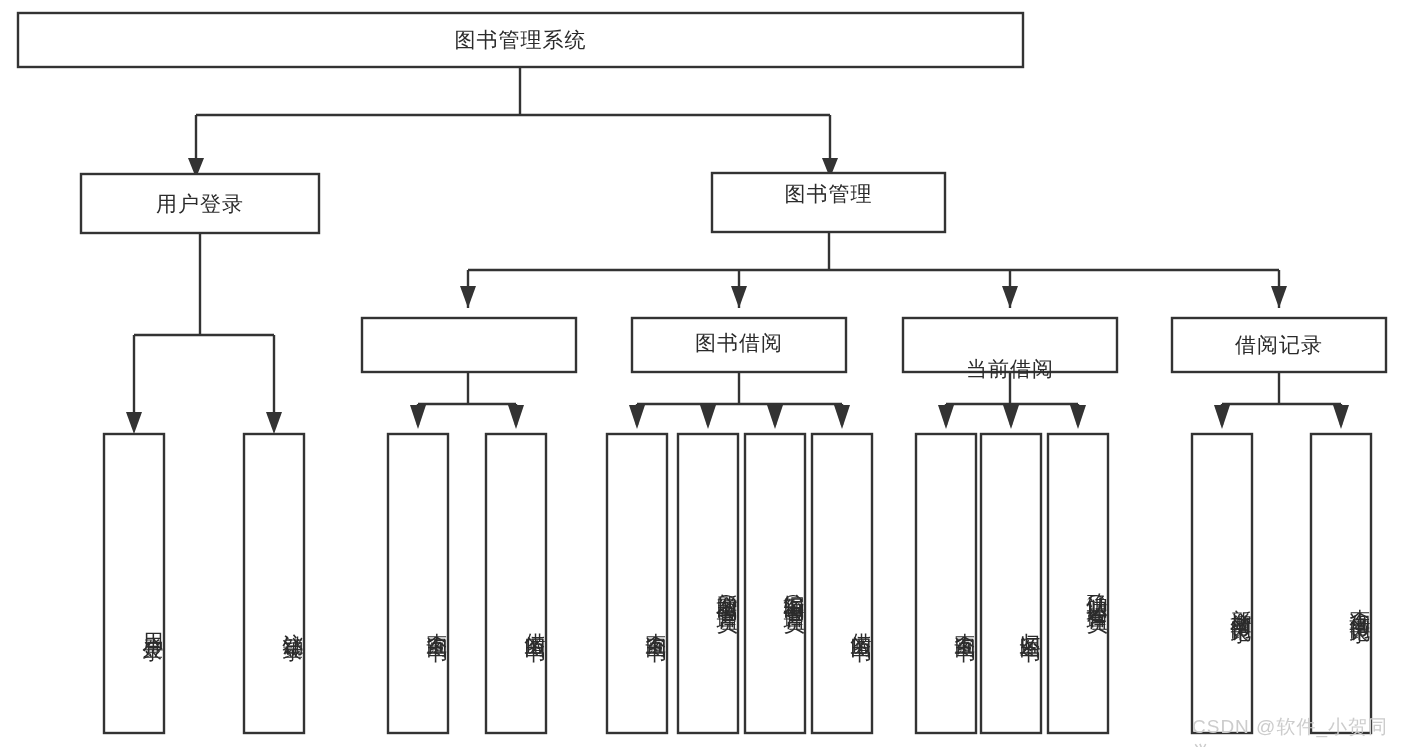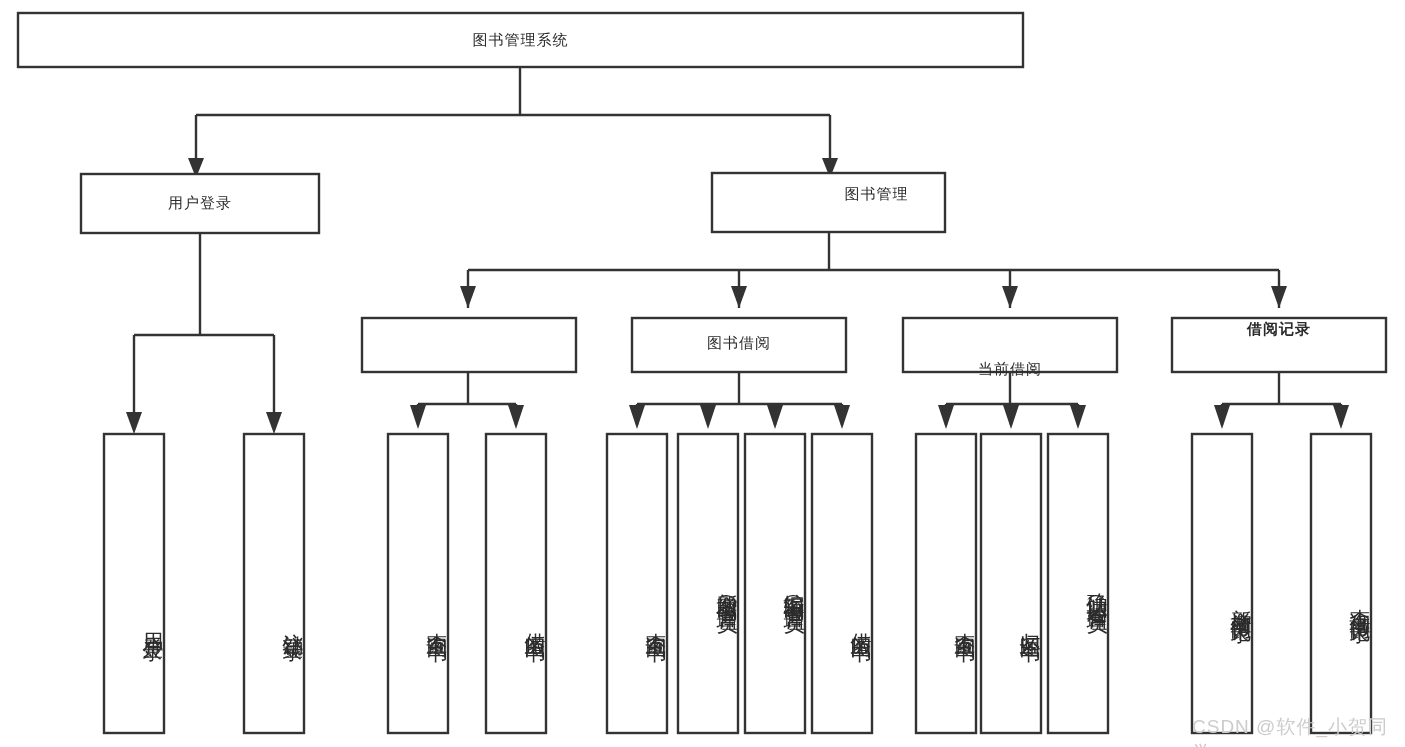--- a/index.html
+++ b/index.html
@@ -7,21 +7,21 @@
   #stage{position:relative;width:1405px;height:747px;background:#ffffff;overflow:hidden;}
   #diagram{position:absolute;left:0;top:0;width:1405px;height:747px;}
   .node-rect{fill:#ffffff;stroke:#333333;stroke-width:2.4;}
   .link{stroke:#333333;stroke-width:2.4;fill:none;stroke-linecap:butt;}
   .arrowhead{fill:#333333;}
   .vtext-box{position:absolute;display:flex;align-items:flex-start;justify-content:center;
              writing-mode:vertical-rl;text-orientation:upright;letter-spacing:3px;
              font-size:21px;color:#2b2b2b;line-height:1.02;padding-top:14px;
              box-sizing:border-box;pointer-events:none;white-space:nowrap;}
   .htext-box{position:absolute;display:flex;align-items:center;justify-content:center;
-             font-size:15px;color:#2b2b2b;letter-spacing:1px;pointer-events:none;}
+             font-size:21px;color:#2b2b2b;letter-spacing:1px;pointer-events:none;}
   .wm{position:absolute;left:1192px;top:714px;color:#cccccc;font-size:19px;letter-spacing:1px;}
 </style>
 </head>
 <body>
 
 <div id="stage">
 
   <svg id="diagram" viewBox="0 0 1405 747">
     <defs>
       <marker id="arrow" viewBox="0 0 12 14" refX="6" refY="13" markerWidth="12" markerHeight="14" orient="auto-start-reverse" markerUnits="userSpaceOnUse">
@@ -127,25 +127,25 @@
       <rect class="node-rect" x="981" y="434" width="60" height="299"></rect>
       <rect class="node-rect" x="1048" y="434" width="60" height="299"></rect>
 
       <rect class="node-rect" x="1192" y="434" width="60" height="299"></rect>
       <rect class="node-rect" x="1311" y="434" width="60" height="299"></rect>
     </g>
   </svg>
 
   <div class="htext-box" style="left:18px;top:13px;width:1005px;height:54px;">图书管理系统</div>
   <div class="htext-box" style="left:81px;top:174px;width:238px;height:59px;">用户登录</div>
-  <div class="htext-box" style="left:712px;top:173px;width:233px;height:42px;padding-left:48px;">图书管理</div>
+  <div class="htext-box" style="left:712px;top:173px;width:233px;height:42px;">图书管理</div>
 
   <div class="htext-box" style="left:632px;top:316px;width:214px;height:54px;">图书借阅</div>
   <div class="htext-box" style="left:903px;top:318px;width:214px;height:54px;margin-top:24px;">当前借阅</div>
-  <div class="htext-box" style="left:1172px;top:302px;width:214px;height:54px;font-weight:bold;">借阅记录</div>
+  <div class="htext-box" style="left:1172px;top:318px;width:214px;height:54px;">借阅记录</div>
 
   <div class="vtext-box" style="left:104px;top:434px;width:60px;height:299px;padding-top:76px;">用户登录</div>
   <div class="vtext-box" style="left:244px;top:434px;width:60px;height:299px;padding-top:76px;">注销登录</div>
 
   <div class="vtext-box" style="left:388px;top:434px;width:60px;height:299px;padding-top:76px;">查询图书</div>
   <div class="vtext-box" style="left:486px;top:434px;width:60px;height:299px;padding-top:76px;">借阅图书</div>
 
   <div class="vtext-box" style="left:607px;top:434px;width:60px;height:299px;padding-top:76px;">查询图书</div>
   <div class="vtext-box" style="left:678px;top:434px;width:60px;height:299px;padding-top:12px;">新增图书（管理员）</div>
   <div class="vtext-box" style="left:745px;top:434px;width:60px;height:299px;padding-top:12px;">编辑图书（管理员）</div>

